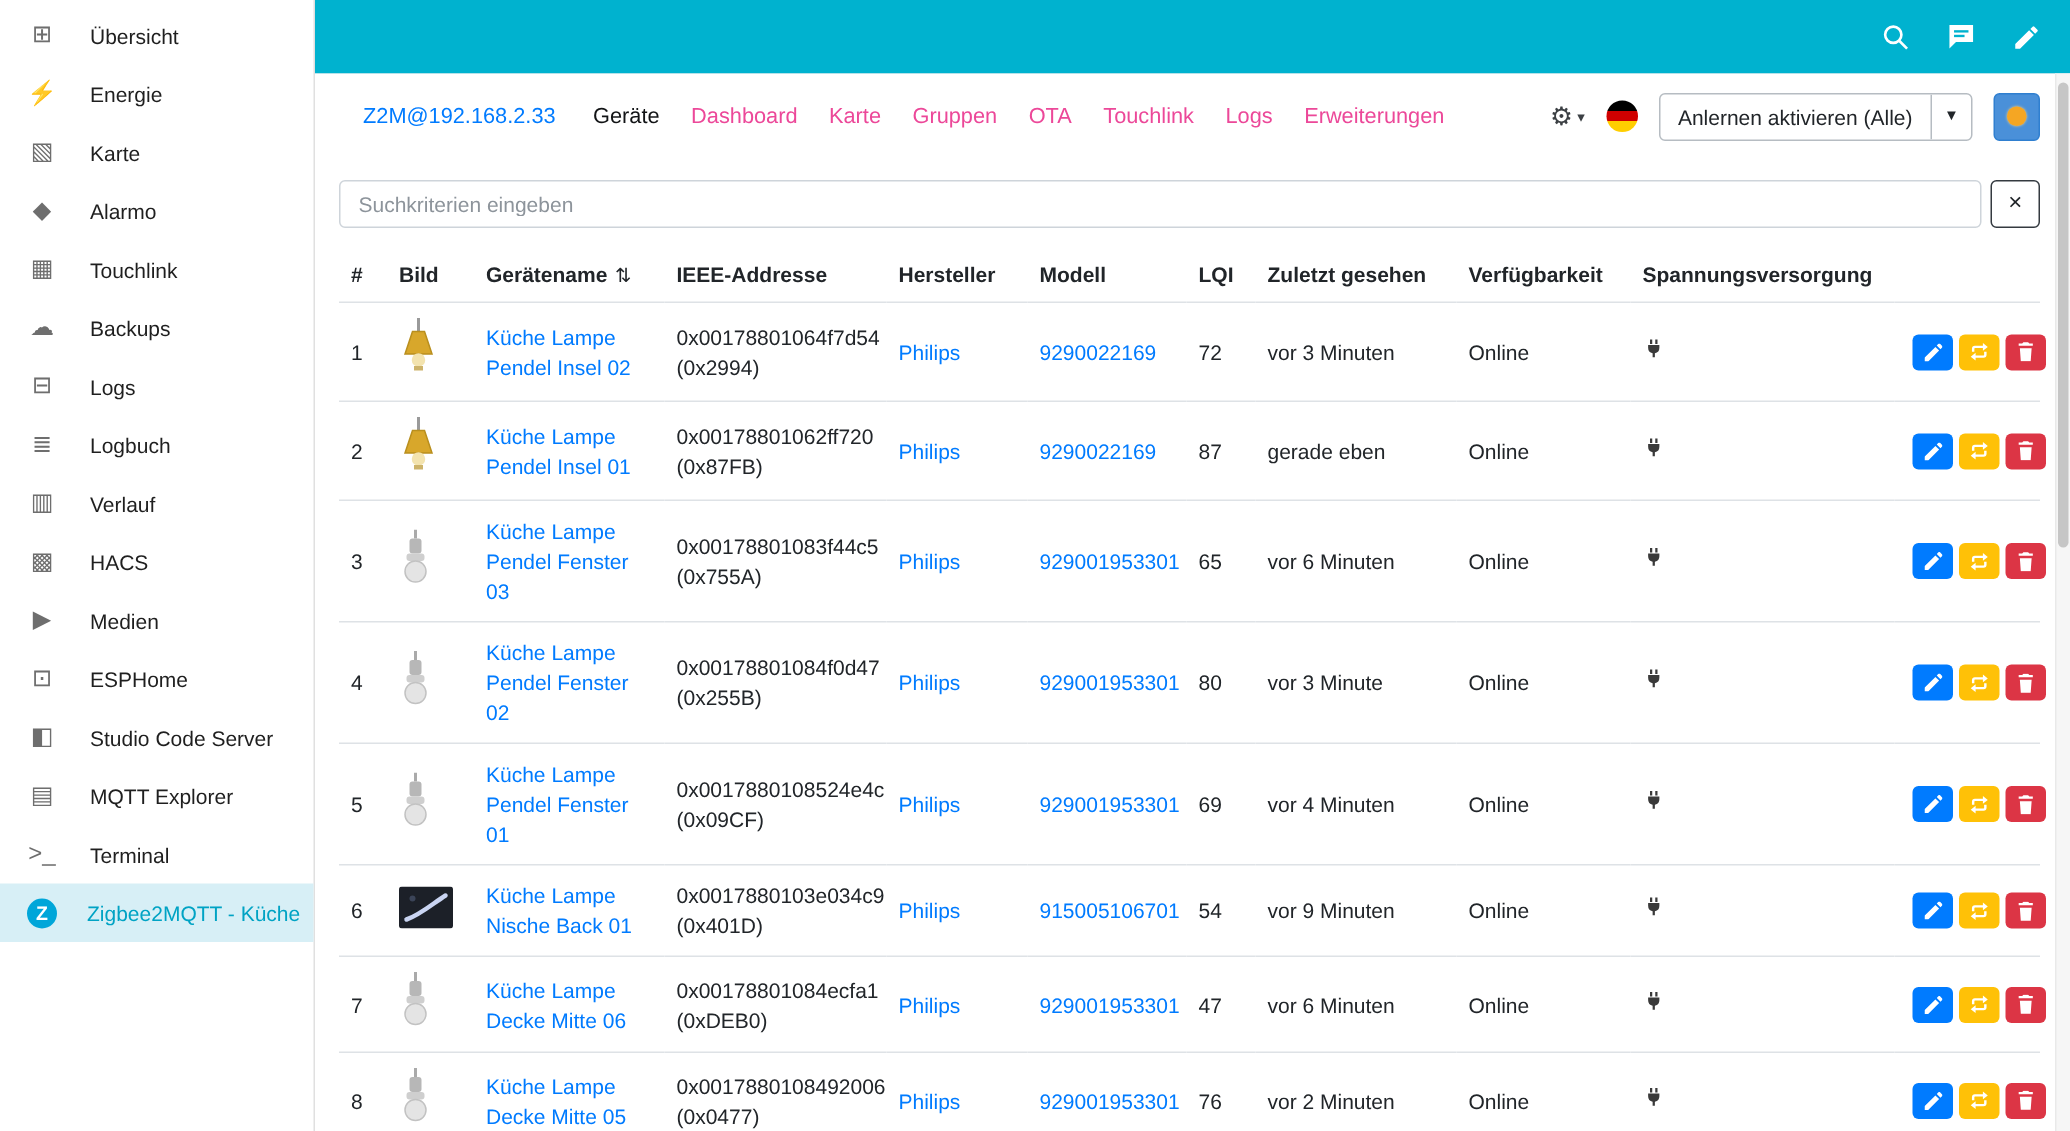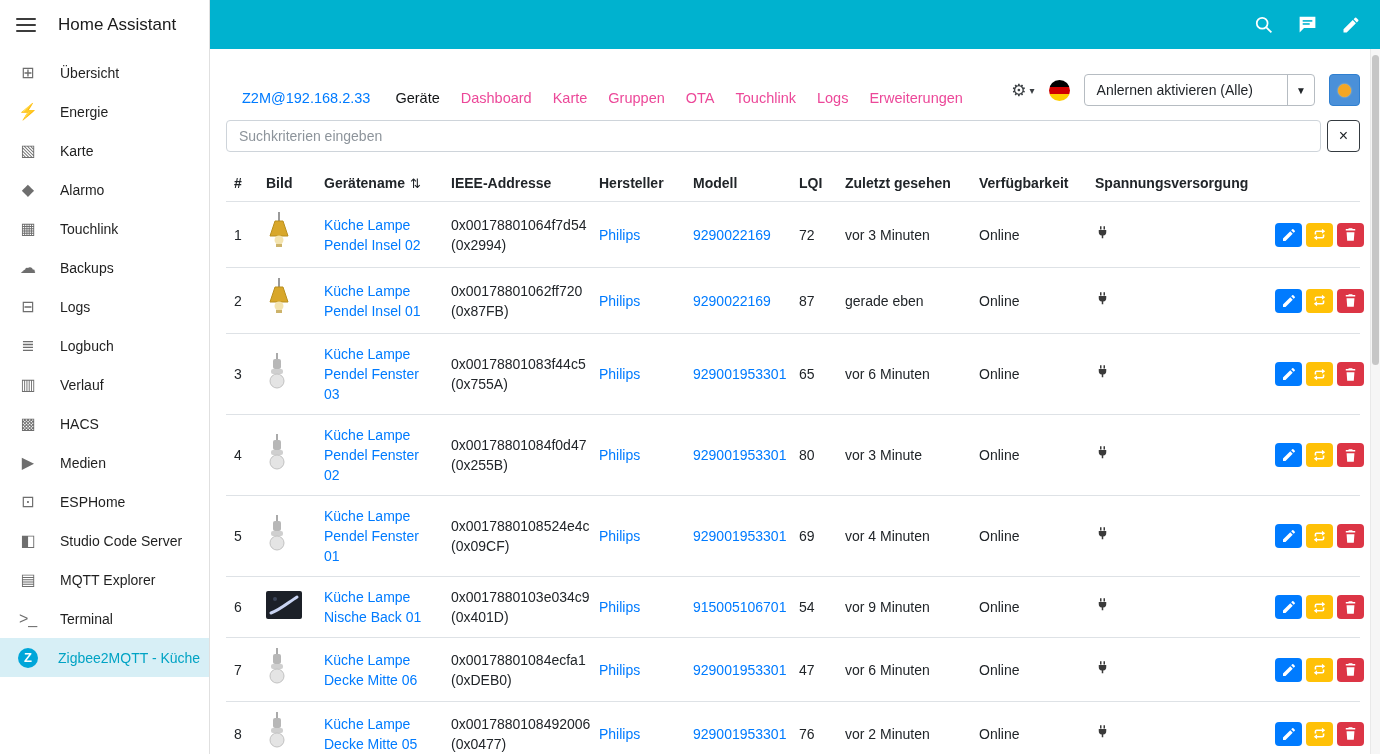--- a/index.html
+++ b/index.html
@@ -25,31 +25,31 @@
   .side-icon.logo { background:#00a6d9; color:#fff; border-radius:50%; width:20px; min-width:20px;
                     height:20px; line-height:20px; font-size:13px; font-weight:bold; margin-left:2px; }
 
   
   .main { flex:1; display:flex; flex-direction:column; min-width:0; }
   .topbar { height:49px; background:#00b2cf; display:flex; align-items:center; justify-content:flex-end;
             gap:10px; padding-right:12px; box-shadow:0 2px 4px rgba(0,0,0,.18); }
   .icon-btn { width:34px; height:34px; display:flex; align-items:center; justify-content:center; cursor:pointer; }
 
   
-  .z2m-nav { display:flex; align-items:flex-end; height:57px; padding:0 20px 0 32px; font-size:14.5px; background:#fff; }
+  .z2m-nav { display:flex; align-items:center; height:57px; padding:0 20px 0 32px; font-size:14.5px; background:#fff; }
   .brand { color:#007bff; text-decoration:none; margin-right:25px; cursor:pointer; }
   .z2m-links { display:flex; gap:21px; align-items:center; }
   .z2m-link { color:#ec4899; text-decoration:none; cursor:pointer; }
   .z2m-link.active { color:#121416; font-weight:400; }
   .nav-right { margin-left:auto; display:flex; align-items:center; gap:14px; }
   .gear-wrap { color:#3c4044; font-size:17px; cursor:pointer; display:flex; align-items:center; gap:3px; }
   .gear-wrap .caret { font-size:10px; color:#3c4044; }
   .flag { width:21px; height:21px; border-radius:50%; cursor:pointer;
           background:linear-gradient(#000 0 33%, #d00000 33% 66%, #ffce00 66% 100%); }
-  .permit-btn { display:flex; border:1px solid #b6bcc2; border-radius:4px; overflow:hidden; cursor:pointer; height:32px; background:#fff;gap:22px; }
+  .permit-btn { display:flex; border:1px solid #b6bcc2; border-radius:4px; overflow:hidden; cursor:pointer; height:32px; background:#fff; }
   .permit-main { padding:0 12px; display:flex; align-items:center; font-size:14px; color:#212529; }
   .permit-caret { width:27px; display:flex; align-items:center; justify-content:center;
                   border-left:1px solid #b6bcc2; font-size:10px; color:#212529; }
   .theme-btn { width:31px; height:32px; border:1px solid #2f7fd0; border-radius:4px; background:#4a90d9;
                display:flex; align-items:center; justify-content:center; cursor:pointer; padding:0; }
   .sun-dot { width:13px; height:13px; border-radius:50%; background:#f5a623; box-shadow:0 0 2px #ffd27a; }
 
   
   .content { padding:14px 20px 0 16px; flex:1; overflow:hidden; }
   .search-row { display:flex; align-items:flex-end; }
@@ -79,28 +79,20 @@
   
   .scrollbar { position:absolute; right:0; top:49px; bottom:0; width:10px; background:#f6f6f6; border-left:1px solid #e9e9e9; z-index:5; }
   .scroll-thumb { position:absolute; top:6px; left:1px; width:7px; height:310px; background:#c6c6c6; border-radius:4px; }
 </style>
 </head>
 <body>
 
 <div class="app">
 
   <aside class="sidebar">
-    <div class="sidebar-header">
-      <div class="hamburger">
-          <span></span>
-          <span></span>
-          <span></span>
-        </div>
-      <div class="app-title">Home Assistant</div>
-    </div>
     <nav class="sidebar-menu" id="sidebar-menu">
         <div class="side-item">
           <span class="side-icon">⊞</span>
           <span class="side-label">Übersicht</span>
         </div>
         <div class="side-item">
           <span class="side-icon">⚡</span>
           <span class="side-label">Energie</span>
         </div>
         <div class="side-item">

